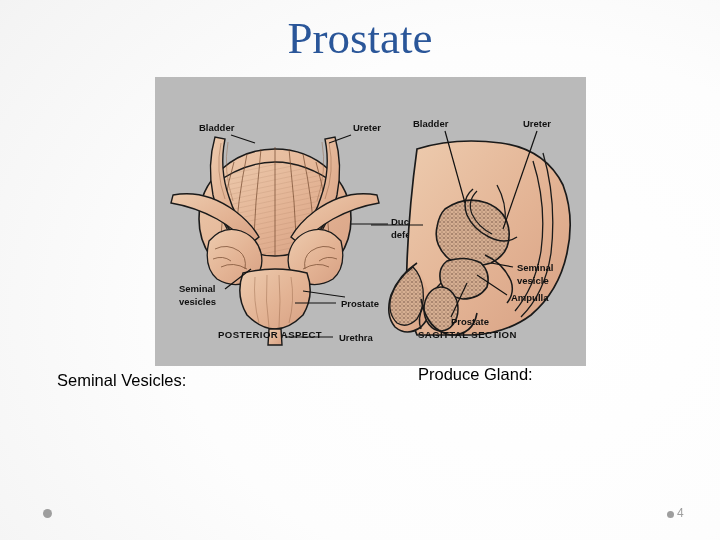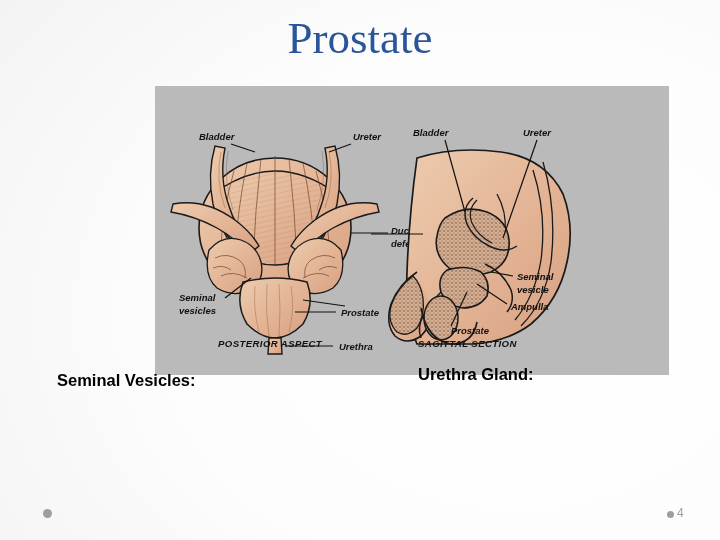--- a/index.html
+++ b/index.html
@@ -32,38 +32,37 @@
     line-height: 52px;
     color: #2a5699;
     letter-spacing: 0px;
     font-weight: normal;
   }
 
   
   .figure-panel {
     position: absolute;
     left: 155px;
-    top: 86px;
-    width: 514px;
+    top: 77px;
+    width: 431px;
     height: 289px;
     background: #bababa;
     overflow: hidden;
-    font-style: italic;
   }
   .fig-svg { display: block; width: 431px; height: 289px; }
 
   
   .text-block {
     position: absolute;
     color: #000000;
     font-size: 16.5px;
     line-height: 21.5px;
   }
   .text-block .tb-heading {
-    font-weight: bold;
+    font-weight: normal;
     display: block;
   }
   .text-block .tb-body {
     display: block;
     white-space: pre-line;
   }
   #left-text {
     left: 57px;
     top: 370px;
     width: 330px;
@@ -261,20 +260,20 @@
       <text x="63" y="261" font-family="Liberation Sans, sans-serif" font-size="9.6" font-weight="bold" letter-spacing="0.4" fill="#111">POSTERIOR ASPECT</text>
       <text x="263" y="261" font-family="Liberation Sans, sans-serif" font-size="9.6" font-weight="bold" letter-spacing="0.4" fill="#111">SAGITTAL SECTION</text>
     </svg>
   </div>
 
   <div class="text-block" id="left-text">
     <span class="tb-heading">Seminal Vesicles:</span>
   </div>
 
   <div class="text-block" id="right-text">
-    <span class="tb-heading">Urethra Gland:</span>
+    <span class="tb-heading">Produce Gland:</span>
   </div>
 
   <div class="corner-dot" id="bullet-left"></div>
   <div class="corner-dot" id="page-dot"></div>
   <div id="page-number">4</div>
 
 </div>
 
 </body></html>

